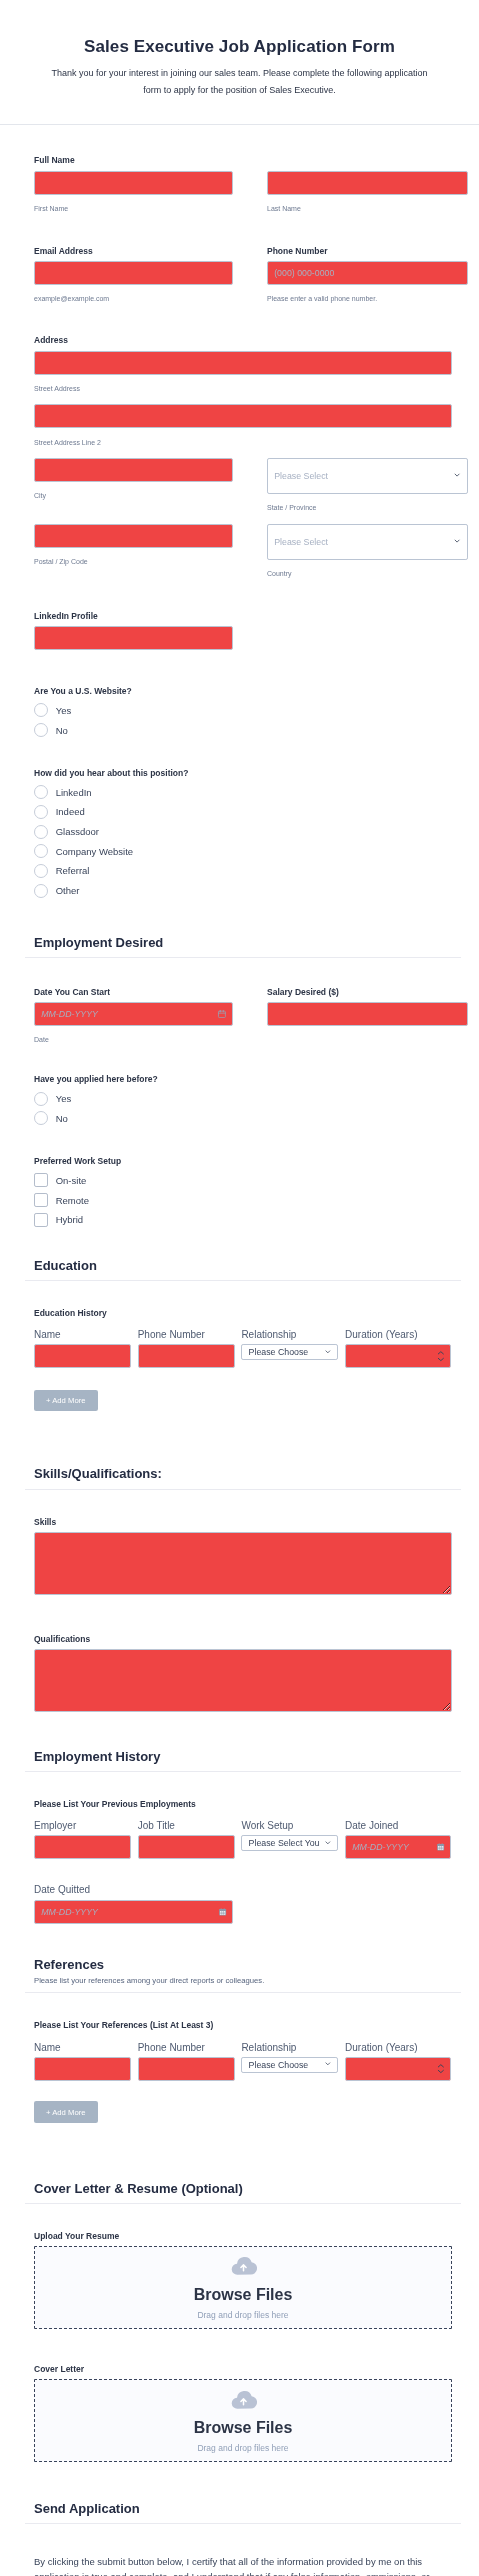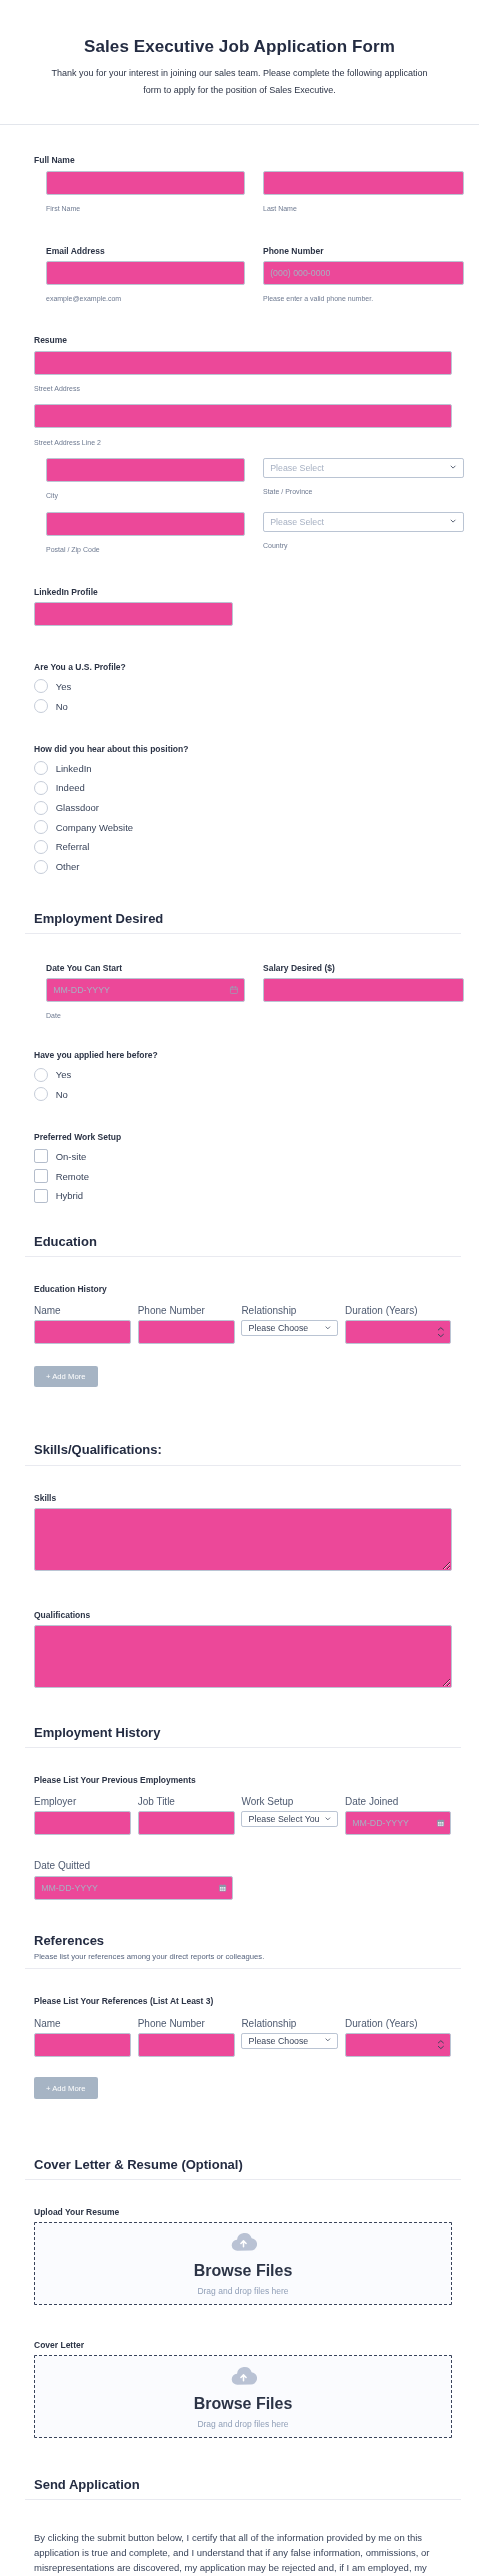--- a/index.html
+++ b/index.html
@@ -7,35 +7,35 @@
   .page{width:479px;background:#fff;}
 
   
   .hdr{padding-top:37px;text-align:center;}
   .hdr h1{margin:0;font-size:17px;font-weight:700;color:#242c42;letter-spacing:0.1px;}
   .hdr p{margin:8.2px auto 0;max-width:392px;font-size:9px;line-height:1.85;color:#2c3446;}
   .top-divider{margin-top:26px;border-top:0.5px solid #e3e6ec;height:0;}
 
   
   .form{padding:0 27px 0 34px;}
-  .row2{display:grid;grid-template-columns:199px 201px;column-gap:18px;margin-left:12px;}
+  .row2{display:grid;grid-template-columns:199px 201px;column-gap:34px;}
 
   .q-label{font-size:8.5px;font-weight:700;color:#2c3446;margin:0 0 5.2px;}
   .sub-label{font-size:7px;color:#6e7a91;margin-top:10.3px;}
   .col-head{font-size:10px;color:#4e5a70;}
 
   .input{box-sizing:border-box;width:100%;height:24px;border:0.5px solid #bac4d3;border-radius:2.1px;
-         background:#ec4899;font:inherit;font-size:8.8px;color:#2c3446;padding:0 6.2px;outline:none;}
+         background:#ef4444;font:inherit;font-size:8.8px;color:#2c3446;padding:0 6.2px;outline:none;}
   .input::placeholder{color:#a6b0c2;}
   textarea.input{height:63px;padding:5.2px 6.2px;resize:both;}
-  .input-wrap{position:relative;}
+  .input-wrap{position:relative;font-style:italic;}
   .input-wrap .input{padding-right:21.6px;}
   .right-ico{position:absolute;right:6.2px;top:50%;transform:translateY(-50%);display:flex;align-items:center;}
 
-  .select{box-sizing:border-box;height:20px;border:0.5px solid #bac4d3;border-radius:2.1px;background:#fff;
+  .select{box-sizing:border-box;height:36px;border:0.5px solid #bac4d3;border-radius:2.1px;background:#fff;
           display:flex;align-items:center;justify-content:space-between;padding:0 6.2px;cursor:pointer;}
   .select .sel-txt{font-size:8.8px;white-space:nowrap;overflow:hidden;text-overflow:clip;}
   .sel-placeholder{color:#a6b0c2;}
   .sel-value{color:#39445a;}
 
   .opt-row{display:flex;align-items:center;margin-bottom:5.7px;}
   .radio{box-sizing:border-box;width:14px;height:14px;border:0.8px solid #c6cdd9;border-radius:50%;background:#fff;flex:none;}
   .checkbox{box-sizing:border-box;width:14px;height:14px;border:0.8px solid #b3bccb;border-radius:2.1px;background:#fff;flex:none;}
   .opt-label{margin-left:7.7px;font-size:9.5px;color:#39445a;text-align:center;}
 
@@ -99,21 +99,21 @@
         <div class="sub-label">example@example.com</div>
       </div>
       <div>
         <div class="q-label">Phone Number</div>
         <input class="input" type="text" placeholder="(000) 000-0000" style="">
         <div class="sub-label">Please enter a valid phone number.</div>
       </div>
     </div>
 
     <div class="mt64">
-      <div class="q-label">Resume</div>
+      <div class="q-label">Address</div>
       <input class="input" type="text" style="">
       <div class="sub-label">Street Address</div>
       <input class="input mt24" type="text" style="">
       <div class="sub-label">Street Address Line 2</div>
       <div class="row2 mt24">
         <div>
           <input class="input" type="text" style="">
           <div class="sub-label">City</div>
         </div>
         <div>
@@ -146,21 +146,21 @@
         </div>
       </div>
     </div>
 
     <div class="mt66">
       <div class="q-label">LinkedIn Profile</div>
       <input class="input half" type="text" style="">
     </div>
 
     <div class="mt70">
-      <div class="q-label">Are You a U.S. Profile?</div>
+      <div class="q-label">Are You a U.S. Website?</div>
       <div class="opt-row mt14">
         <span class="radio"></span>
         <span class="opt-label">Yes</span>
       </div>
       <div class="opt-row">
         <span class="radio"></span>
         <span class="opt-label">No</span>
       </div>
     </div>
 

